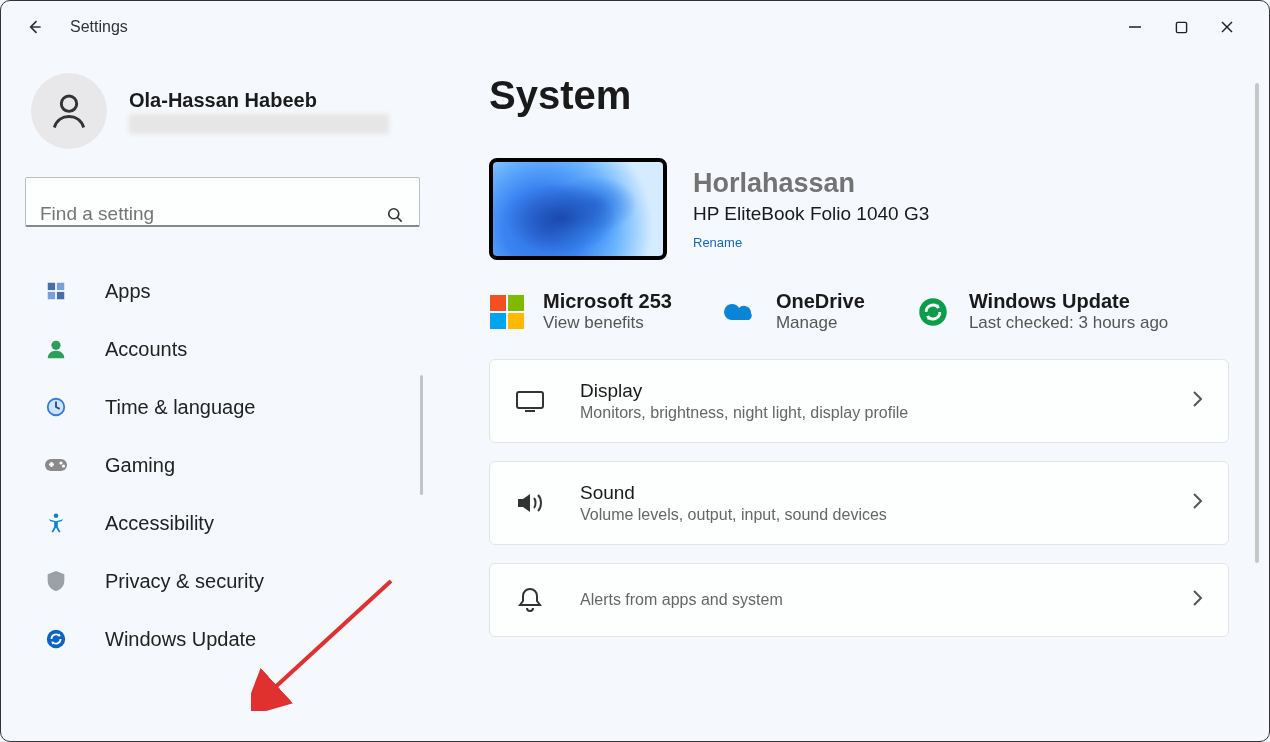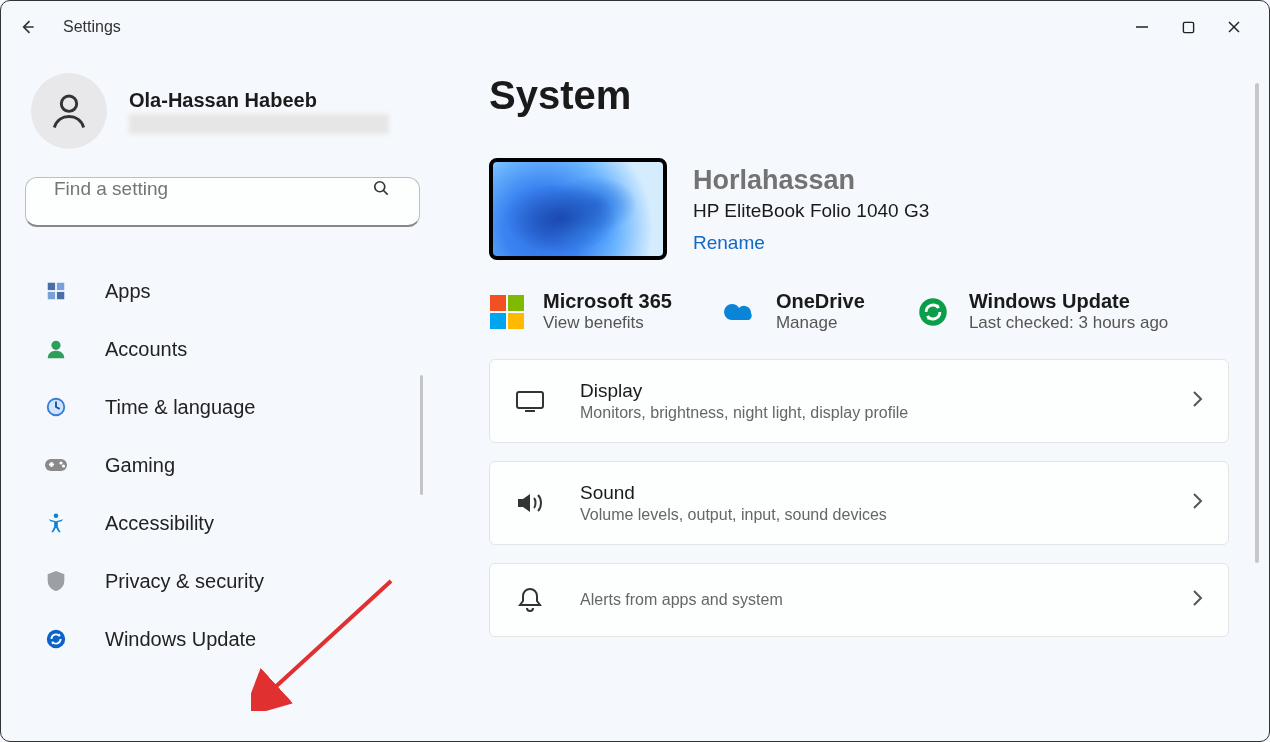--- a/index.html
+++ b/index.html
@@ -1,36 +1,36 @@
 <!DOCTYPE html>
 <html><head>
 <meta charset="utf-8">
 <style>
   * { box-sizing: border-box; margin: 0; padding: 0; }
   html, body { width: 1270px; height: 742px; font-family: "Segoe UI", Arial, sans-serif; background: #f5f8fc; overflow: hidden; }
   body { position: relative; border: 1px solid #333; border-radius: 10px; }
 
   
-  .titlebar { display: flex; align-items: center; height: 52px; padding: 0 12px; }
+  .titlebar { display: flex; align-items: center; height: 52px; padding: 0 19px; }
   .titlebar .back { width: 28px; height: 28px; display:flex; align-items:center; justify-content:center; border-radius:4px; cursor:pointer; }
   .titlebar .title { margin-left: 22px; font-size: 16px; color: #333; }
   .titlebar .spacer { flex: 1; }
   .titlebar .winbtn { width: 46px; height: 32px; display:flex; align-items:center; justify-content:center; cursor:pointer; }
 
   .content { display: flex; height: calc(742px - 52px); }
 
   
   .sidebar { width: 440px; padding: 20px 24px 0 24px; position: relative; }
   .user-row { display:flex; align-items:center; gap: 22px; margin-bottom: 28px; padding-left: 6px;}
   .avatar-circle { width: 76px; height: 76px; border-radius: 50%; background: #e8e8ea; display:flex; align-items:center; justify-content:center; }
   .user-info { display:flex; flex-direction:column; gap:2px; }
   .user-name { font-size: 20px; font-weight: 600; color: #1b1b1b; }
   .user-email { width: 260px; height: 20px; background: #e6e6e6; border-radius:2px; filter: blur(2px); }
 
-  .search-box { width: 395px; height: 50px; border: 1px solid #bfbfbf; border-bottom: 2px solid #888; border-radius: 12px; background: #fdfefe; display:flex; align-items:flex-start; padding: 0 28px; margin-bottom: 40px;}
+  .search-box { width: 395px; height: 50px; border: 1px solid #bfbfbf; border-bottom: 2px solid #888; border-radius: 2px; background: #fdfefe; display:flex; align-items:flex-end; padding: 0 14px; margin-bottom: 40px;}
   .search-box input { flex:1; border:none; outline:none; font-size: 19px; background:transparent; color:#555; }
   .search-icon { width: 20px; height:20px; }
 
   .nav { display:flex; flex-direction:column; gap: 10px; position:relative; }
   .nav-item { display:flex; align-items:center; gap: 36px; height: 48px; padding-left: 18px; border-radius: 6px; cursor:pointer; font-size: 20px; color:#222;}
   .nav-item .ico { width: 26px; height: 26px; display:flex; align-items:center; justify-content:center; }
   .nav-scroll-line { position:absolute; right: -6px; top: 108px; width: 3px; height: 120px; background: #c4c4c4; border-radius: 2px;}
 
   
   .main { flex:1; padding: 20px 14px 0 48px; position:relative; }
@@ -39,21 +39,21 @@
   .device-row { display:flex; align-items:center; gap: 26px; margin-bottom: 30px;}
   .device-thumb { width: 178px; height: 102px; border: 4px solid #000; border-radius: 8px; background: radial-gradient(circle at 30% 70%, #2f6fe0 0%, #3a84f2 30%, #6db6ff 55%, #d5ecff 80%); position:relative; overflow:hidden;}
   .device-thumb::before{ content:""; position:absolute; inset:0; background:
      radial-gradient(ellipse 80px 50px at 40% 60%, rgba(20,60,160,.8), transparent 70%),
      radial-gradient(ellipse 60px 40px at 60% 45%, rgba(40,110,220,.9), transparent 70%),
      radial-gradient(ellipse 50px 35px at 55% 70%, rgba(60,150,255,.9), transparent 70%);
   }
   .device-info { display:flex; flex-direction:column; gap:4px;}
   .device-name { font-size: 27px; font-weight:600; color:#737373; }
   .device-model { font-size: 19px; color:#1a1a1a; }
-  .device-rename { font-size: 19px; color:#1368c6; cursor:pointer; margin-top: 6px;}
+  .device-rename { font-size: 13px; color:#1368c6; cursor:pointer; margin-top: 6px;}
 
   .tiles { display:flex; gap: 50px; margin-bottom: 26px; }
   .tile { display:flex; align-items:center; gap: 18px; cursor:pointer; }
   .tile .tico { width: 36px; height:36px; display:flex; align-items:center; justify-content:center;}
   .tile .tlabels { display:flex; flex-direction:column; }
   .tile .ttitle { font-size: 20px; font-weight:600; color:#1a1a1a;}
   .tile .tsub { font-size: 17px; color:#555; }
 
   .cards { display:flex; flex-direction:column; gap: 18px; }
   .card { width: 740px; border: 1px solid #e4e4e4; border-radius: 6px; background:#fdfefe; padding: 20px 24px; display:flex; align-items:center; gap: 34px; cursor:pointer;}
@@ -218,21 +218,21 @@
       <div class="tile">
         <div class="tico">
           <div class="ms-logo">
               <div></div>
               <div></div>
               <div></div>
               <div></div>
             </div>
         </div>
         <div class="tlabels">
-          <div class="ttitle">Microsoft 365</div>
+          <div class="ttitle">Microsoft 253</div>
           <div class="tsub">View benefits</div>
         </div>
       </div>
       <div class="tile">
         <div class="tico">
           <svg width="36" height="24" viewBox="0 0 36 24" fill="#0a84d6">
               <path d="M10 20a8 8 0 1 1 7-12 7 7 0 0 1 12 5 5 5 0 0 1-2 7z"></path>
             </svg>
         </div>
         <div class="tlabels">

